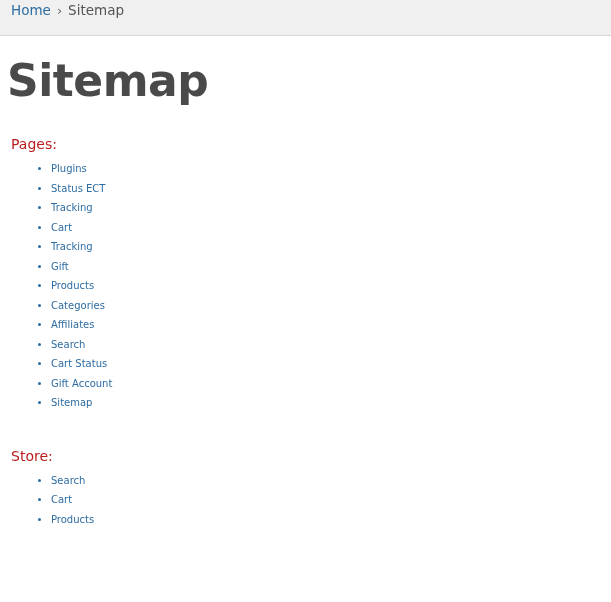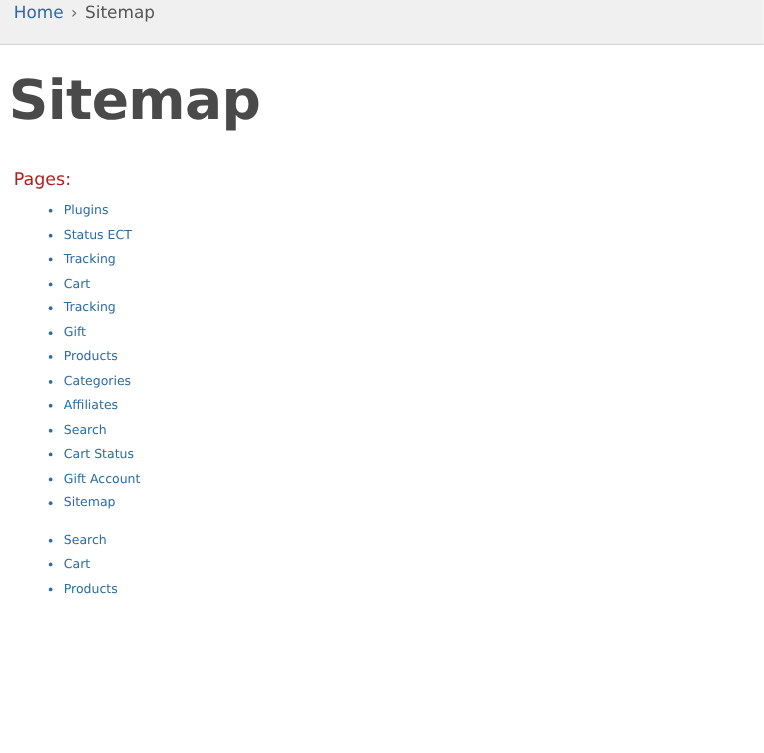--- a/index.html
+++ b/index.html
@@ -97,20 +97,21 @@
     <li><a href="#">Gift</a></li>
     <li><a href="#">Products</a></li>
     <li><a href="#">Categories</a></li>
     <li><a href="#">Affiliates</a></li>
     <li><a href="#">Search</a></li>
     <li><a href="#">Cart Status</a></li>
     <li><a href="#">Gift Account</a></li>
     <li><a href="#">Sitemap</a></li>
   </ul>
 
+  <p class="section-label">Store:</p>
 
   <ul class="link-list store-list">
     <li><a href="#">Search</a></li>
     <li><a href="#">Cart</a></li>
     <li><a href="#">Products</a></li>
 
   </ul>
 </div>
 
 </body></html>

